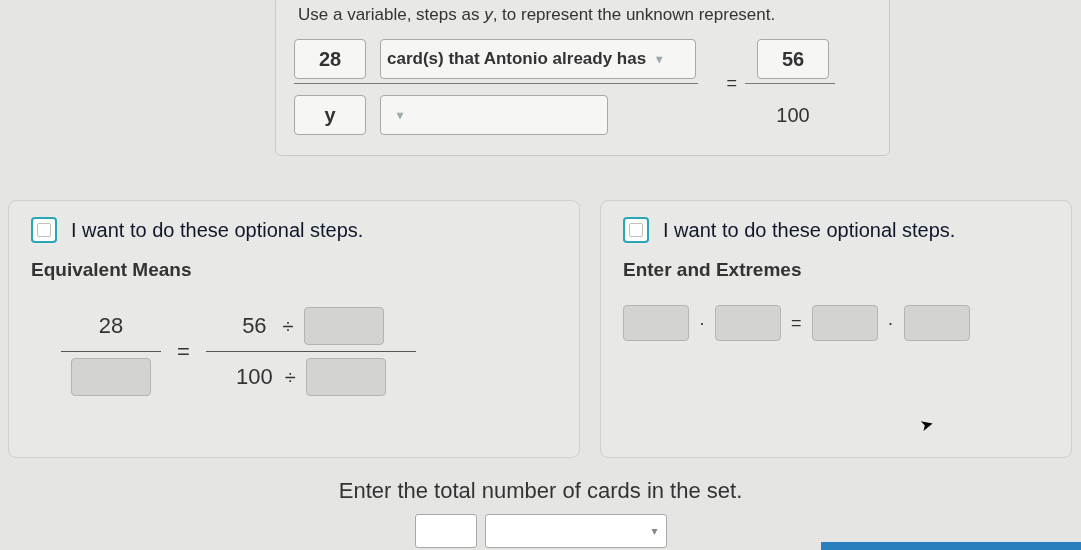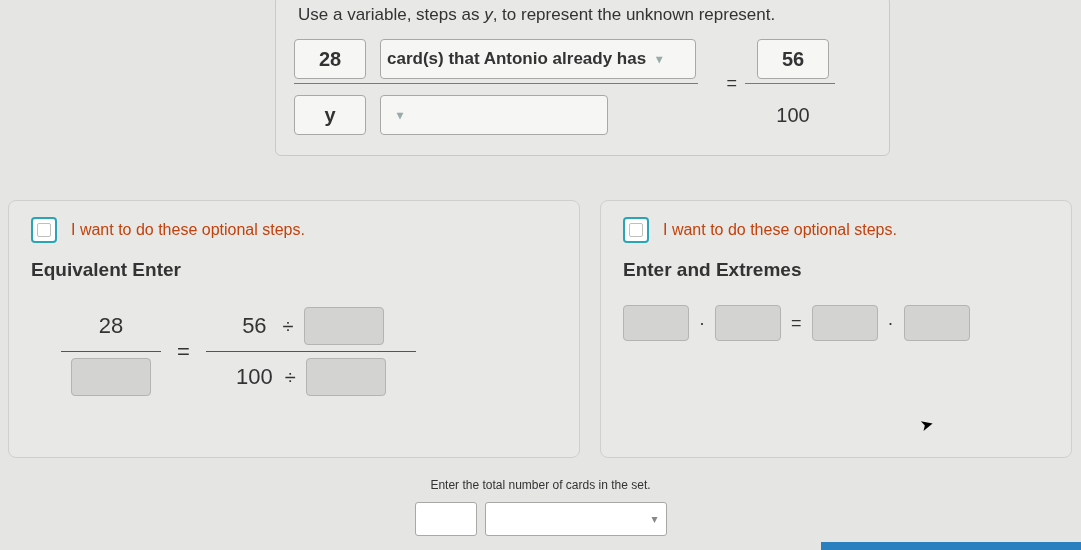--- a/index.html
+++ b/index.html
@@ -142,22 +142,22 @@
   .panel-right {
     left: 600px;
     top: 200px;
     width: 472px;
     height: 258px;
   }
 
   .opt-row {
     display: flex;
     align-items: center;
-    font-size: 16px;
-    color: #c2410c;
+    font-size: 20px;
+    color: #0f172a;
     margin-bottom: 16px;
   }
   .chk {
     width: 26px;
     height: 26px;
     border: 2px solid #2aa5b8;
     border-radius: 4px;
     background: #fff;
     margin-right: 14px;
     display: inline-flex;
@@ -236,21 +236,21 @@
 
   
   .bottom-wrap {
     position: absolute;
     left: 0;
     top: 478px;
     width: 1081px;
     text-align: center;
   }
   .bottom-text {
-    font-size: 12px;
+    font-size: 22px;
     color: #333;
     margin-bottom: 10px;
   }
   .bottom-inputs {
     display: inline-flex;
     align-items: center;
     gap: 8px;
   }
   .ans-box {
     width: 62px;
@@ -322,21 +322,21 @@
   </div>
 </div>
 
 <div class="panel panel-left">
   <div class="opt-row">
     <span class="chk">
       <span class="chk-inner"></span>
     </span>
     <span>I want to do these optional steps.</span>
   </div>
-  <div class="sub-h">Equivalent Enter</div>
+  <div class="sub-h">Equivalent Means</div>
 
   <div class="eqr">
     <div class="frac" style="width:100px;">
       <div class="top">
           <span class="num-text">28</span>
         </div>
       <div class="bar"></div>
       <div class="bot">
           <span class="slot"></span>
         </div>

